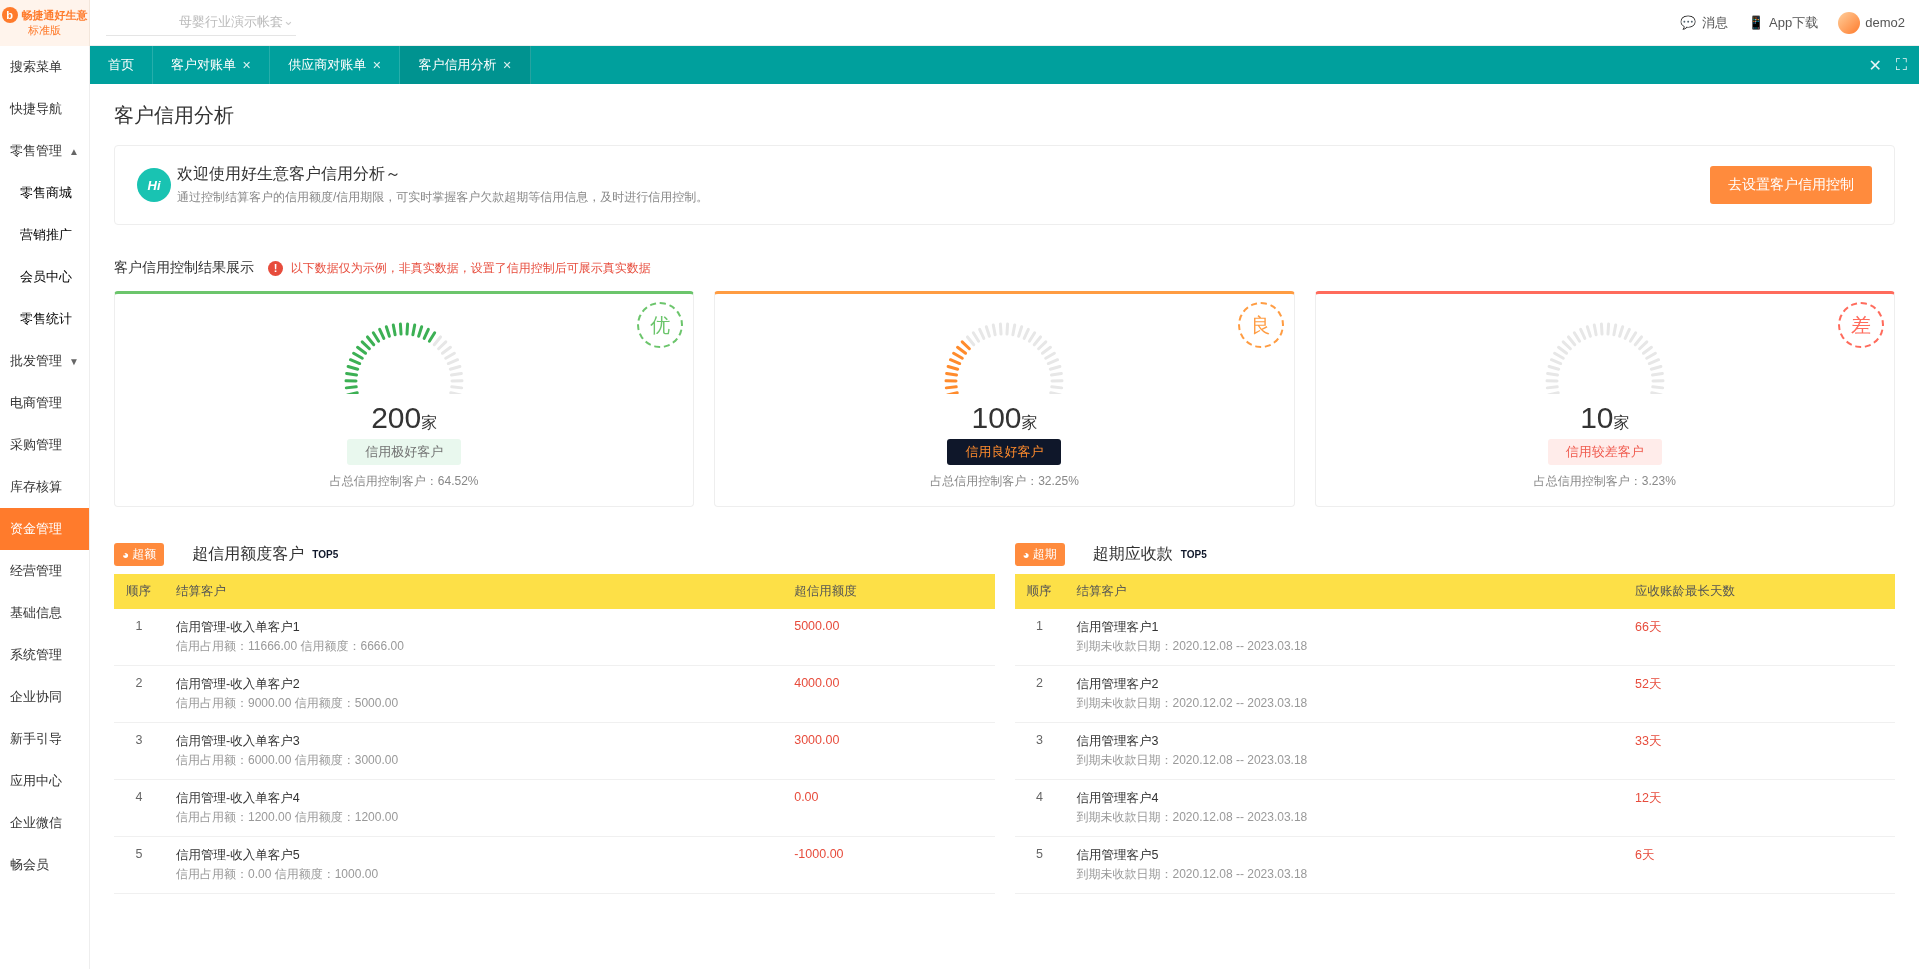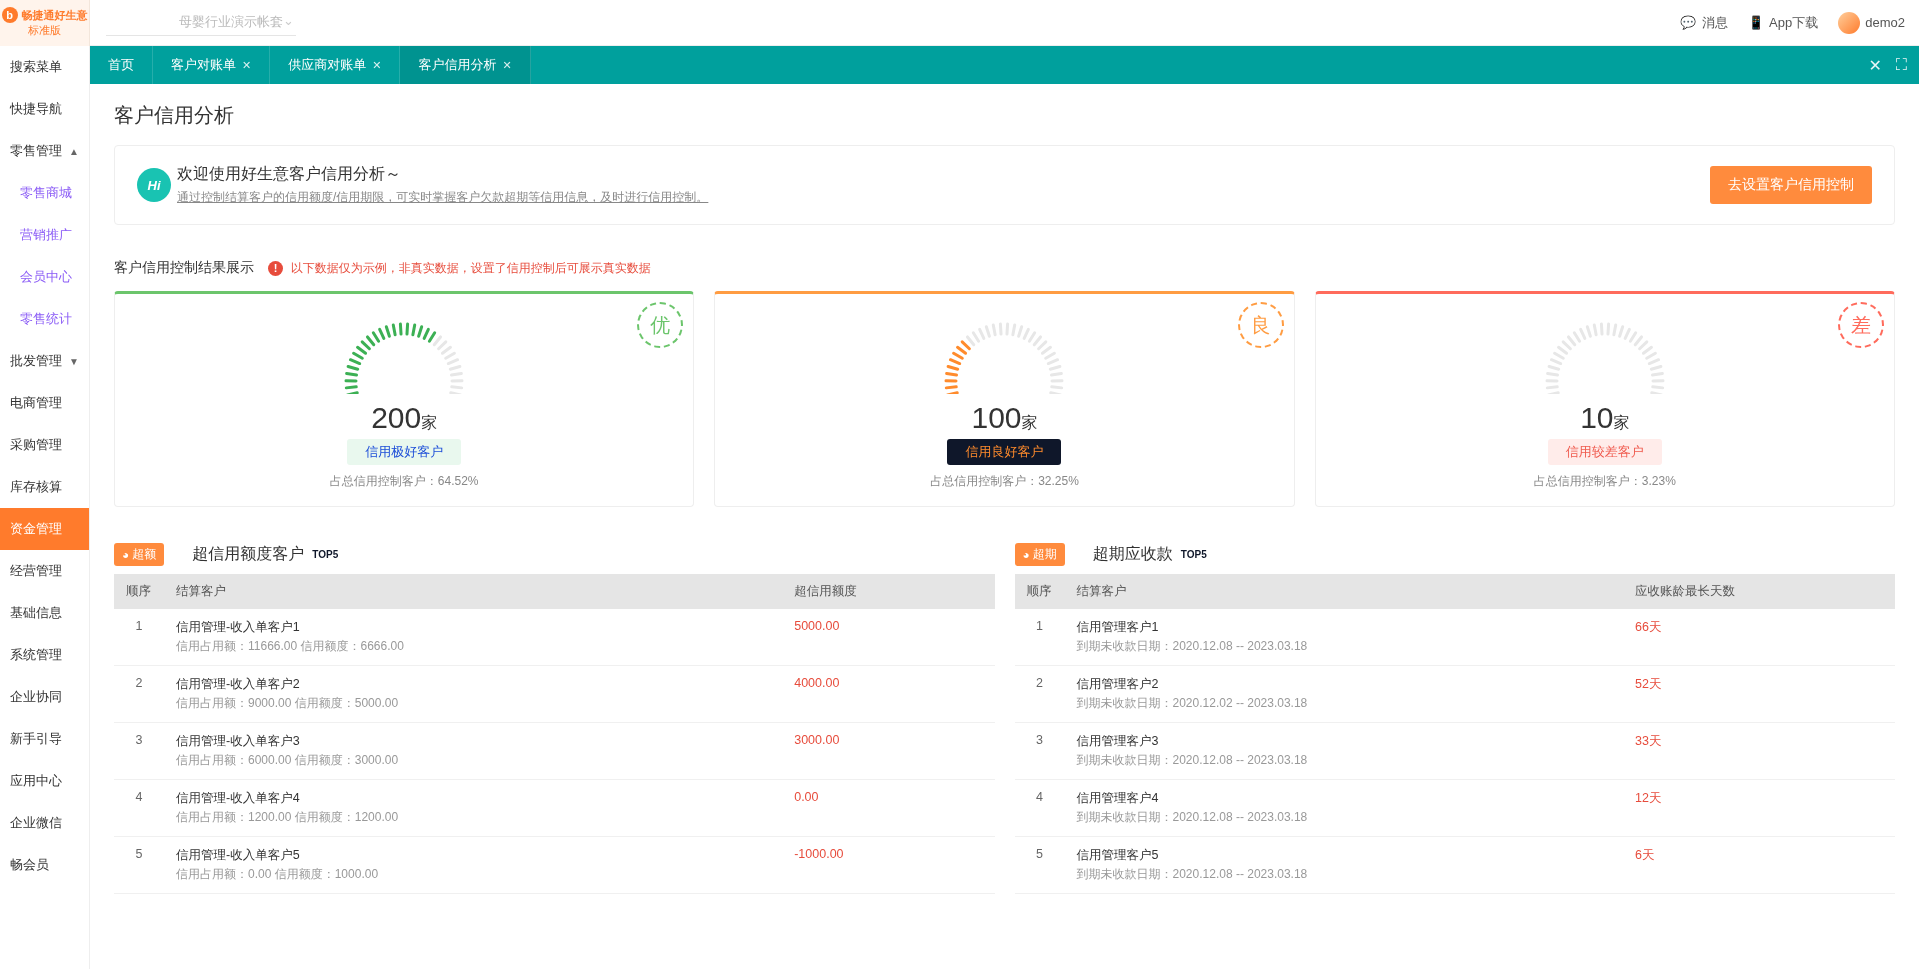--- a/index.html
+++ b/index.html
@@ -55,21 +55,21 @@
   .layout { display: flex; height: calc(100% - 46px); }
   .left-nav {
     width: 90px; background: #fff; border-right: 1px solid #eee;
     overflow-y: auto; flex-shrink: 0;
   }
   .nav-item {
     padding: 12px 10px; font-size: 13px; color: #333;
     display: flex; align-items: center; justify-content: space-between;
     cursor: pointer;
   }
-  .nav-item.sub { color: #8b5cf6; padding-left: 20px; }
+  .nav-item.sub { color: #000000; padding-left: 20px; }
   .nav-item.active { background: #ff7b2c; color: #fff; }
   .caret { font-size: 10px; color: #666; }
 
   
   .main-col { flex: 1; display: flex; flex-direction: column; overflow: hidden; }
   .tabs-bar {
     height: 38px; background: #00a09d; color: #fff;
     display: flex; align-items: stretch;
   }
   .tab {
@@ -94,21 +94,21 @@
     padding: 18px 22px; display: flex; align-items: center; gap: 6px;
     margin-bottom: 34px;
   }
   .hi-ball {
     width: 34px; height: 34px; border-radius: 50%;
     background: #19c3b2; color: #fff; display: flex;
     align-items: center; justify-content: center; font-style: italic;
     font-weight: bold;
   }
   .hi-text .t1 { font-size: 16px; color: #333; margin-bottom: 4px; }
-  .hi-text .t2 { font-size: 12px; color: #888; text-decoration: underline; }
+  .hi-text .t2 { font-size: 12px; color: #888; }
   .hi-btn {
     margin-left: auto; background: #ff8b3d; color: #fff; border: none;
     padding: 10px 18px; border-radius: 3px; font-size: 14px; cursor: pointer;
   }
 
   .section-row { display: flex; align-items: baseline; gap: 14px; margin-bottom: 14px; }
   .section-title { font-size: 14px; font-weight: 500; }
   .warn-ico {
     width: 15px; height: 15px; border-radius: 50%; background: #e74c3c;
     color: #fff; font-size: 11px; line-height: 15px; text-align: center;
@@ -135,39 +135,39 @@
   .good .corner-badge { color: #6cc56c; }
   .mid  .corner-badge { color: #ff9c42; }
   .bad  .corner-badge { color: #ff6b5c; }
   .gauge { margin: 6px auto 4px; }
   .big-num { font-size: 30px; font-weight: 500; color: #333; }
   .big-num .unit { font-size: 16px; }
   .pill {
     display: inline-block; padding: 4px 18px; font-size: 13px;
     border-radius: 3px; margin-top: 4px; margin-bottom: 8px;
   }
-  .good .pill { background: #e9f8ee; color: #1d4ed8; }
+  .good .pill { background: #e9f8ee; color: #737373; }
   .mid  .pill { background: #0f172a; color: #ff8b2c; }
   .bad  .pill { background: #ffecea; color: #f05b4f; }
   .pct-line { font-size: 12px; color: #888; }
 
   
   .tables-row { display: flex; gap: 20px; }
   .tbl-box { flex: 1; }
   .tbl-head { display: flex; align-items: center; gap: 8px; margin-bottom: 8px; }
   .tag {
     background: #ff8b3d; color: #fff; font-size: 12px;
     padding: 3px 8px; border-radius: 3px; display: inline-flex;
     align-items: center; gap: 3px;
   }
   .tbl-title { font-size: 16px; font-weight: 500; margin-left: 20px; }
   .top5 { color: #0f172a; font-size: 10px; font-weight: 700; }
   table { width: 100%; border-collapse: collapse; font-size: 12.5px; }
   thead th {
-    background: #e5e5e5; text-align: left; font-weight: 500;
+    background: #fde047; text-align: left; font-weight: 500;
     padding: 9px 12px; color: #555;
   }
   tbody td { padding: 10px 12px; border-bottom: 1px solid #f0f0f0; vertical-align: top; }
   td.idx { width: 50px; text-align: center; color: #666; }
   .row-main { color: #333; }
   .row-sub { color: #999; font-size: 12px; margin-top: 2px; }
   .amt { color: #e74c3c; }
 </style>
 </head>
 <body>

